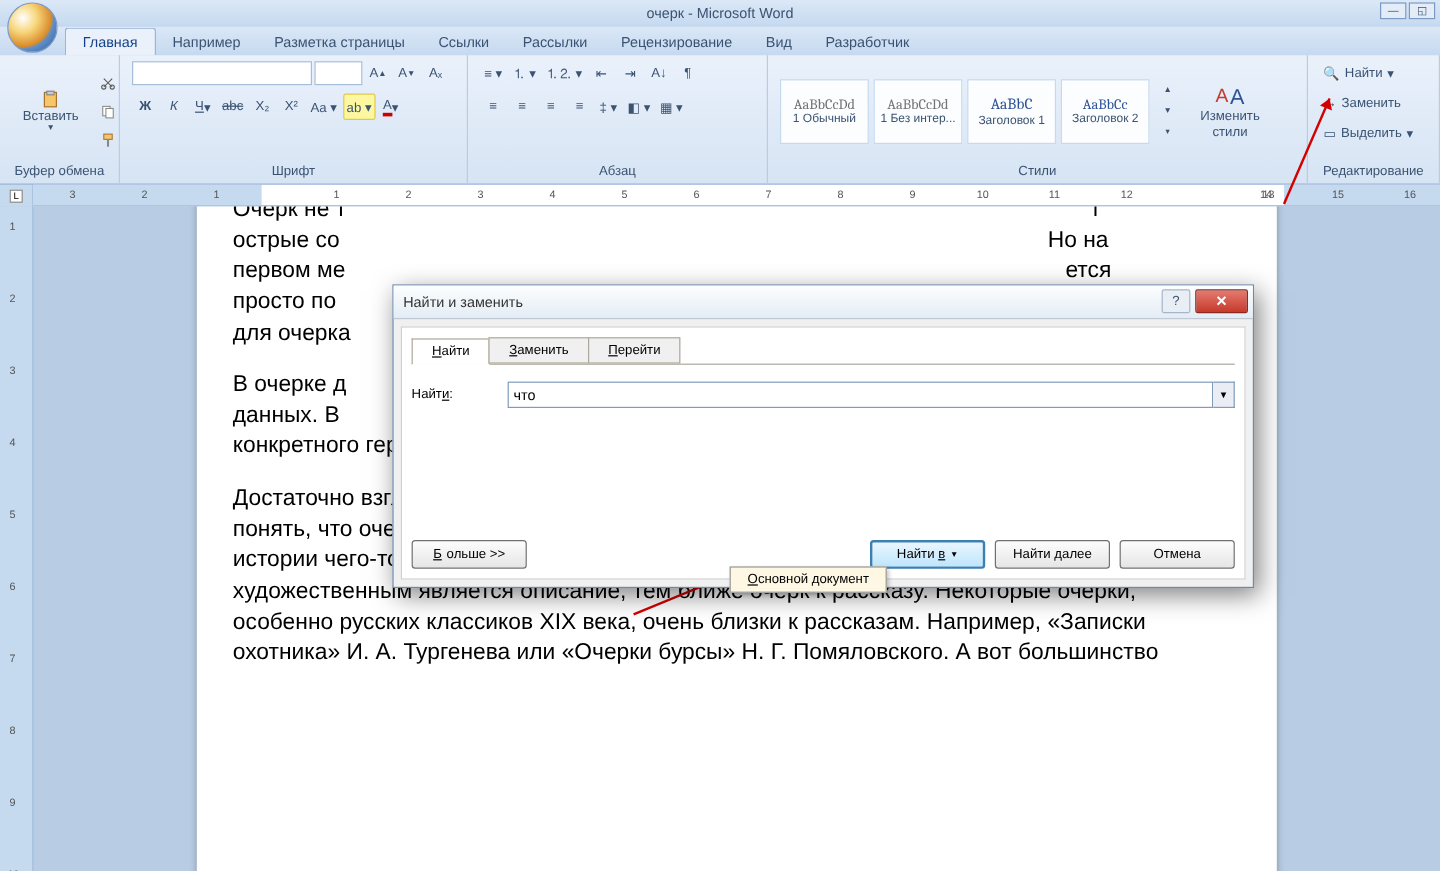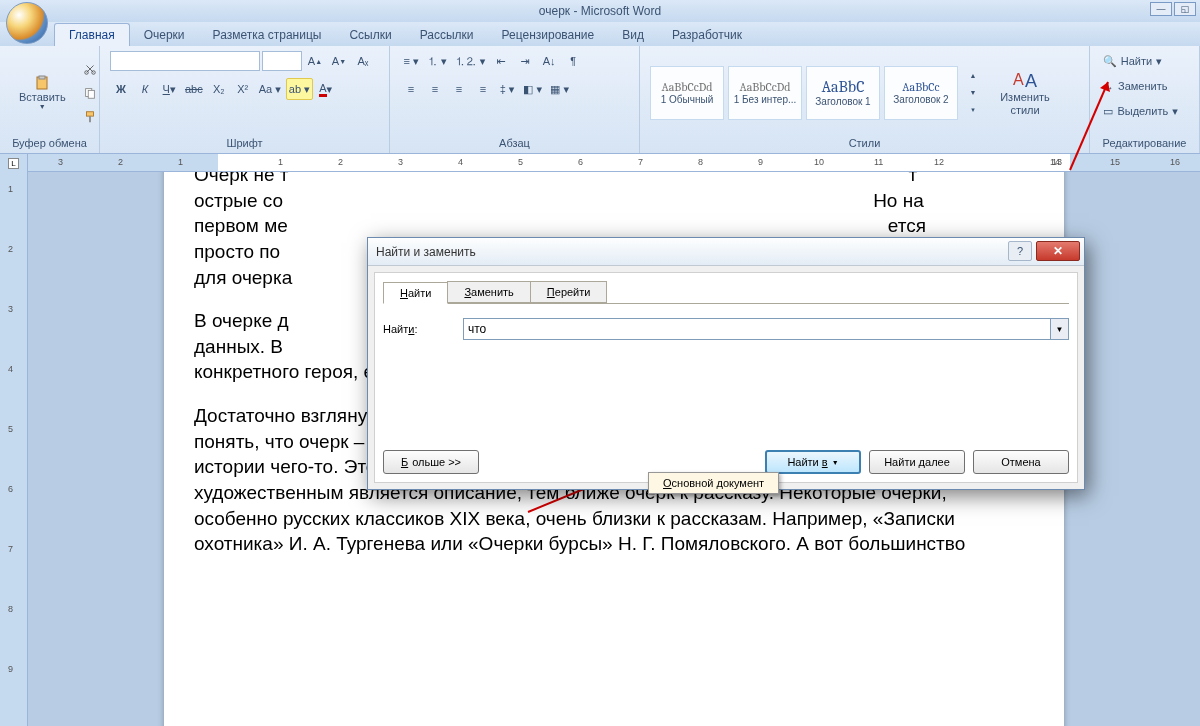--- a/index.html
+++ b/index.html
@@ -38,21 +38,21 @@
 .ruler-tick { position:absolute; top:3px; font-size:9px; color:#555; }
 
 
 .doc-area { position: absolute; left: 28px; top: 172px; right: 0; bottom: 0; background: #b8cde4; overflow: hidden; }
 .page { background: #fff; margin: 0 auto; width: 900px; min-height: 800px; padding: 0 30px; box-shadow: 0 0 6px rgba(0,0,0,0.3); position:relative; top:-10px; }
 .doc-text { font-family: 'Times New Roman', serif; font-size: 19px; line-height: 1.35; color: #000; }
 .doc-text p { margin-bottom: 18px; }
 .blurred { color: transparent; text-shadow: 0 0 6px rgba(0,0,0,0.6); }
 
 
-.dialog { position: absolute; left: 327px; top: 237px; width: 718px; background: #f0f0f0; border: 1px solid #6b8aad; box-shadow: 4px 6px 20px rgba(0,0,0,0.5); z-index: 10; margin-left: 40px; }
+.dialog { position: absolute; left: 327px; top: 237px; width: 718px; background: #f0f0f0; border: 1px solid #6b8aad; box-shadow: 4px 6px 20px rgba(0,0,0,0.5); z-index: 10; }
 .dialog-title { height: 28px; background: linear-gradient(to bottom,#fdfefe,#e3ecf5); display:flex; align-items:center; padding:0 8px; font-size:12px; color:#333; border-bottom:1px solid #c0c8d4; position:relative; }
 .dlg-close { position:absolute; right:4px; top:3px; width:44px; height:20px; background:linear-gradient(to bottom,#e47a6f,#c63a2c); border:1px solid #8b2a20; border-radius:2px; color:#fff; display:flex;align-items:center;justify-content:center; font-weight:bold; font-size:12px; }
 .dlg-help { position:absolute; right:52px; top:3px; width:24px; height:20px; border:1px solid #a6b6cb; background:#e9eef5; border-radius:2px; display:flex;align-items:center;justify-content:center; font-size:11px; color:#3b5372; }
 .dialog-body { background:#fff; margin:6px; padding:8px; border:1px solid #d0d0d0; }
 .dlg-tabs { display:flex; border-bottom:1px solid #aca899; margin-bottom:14px; }
 .dlg-tab { padding:4px 16px; font-size:11px; border:1px solid #aca899; background:#f0f0f0; margin-right:-1px; position:relative; cursor:pointer; }
 .dlg-tab.active { background:#fff; border-bottom-color:#fff; top:1px; }
 .dlg-row { display:flex; align-items:center; margin-bottom:8px; }
 .dlg-label { width:80px; font-size:11px; }
 .dlg-input { flex:1; height:22px; border:1px solid #7f9db9; padding:0 4px; font-size:12px; }
@@ -76,21 +76,21 @@
     <div class="win-btn">—</div>
     <div class="win-btn">◱</div>
   </div>
 </div>
 <div class="office-row">
   <div class="office-btn"></div>
 </div>
 
 <div class="tabs">
   <div class="tab active">Главная</div>
-  <div class="tab">Очерки</div>
+  <div class="tab">Например</div>
   <div class="tab">Разметка страницы</div>
   <div class="tab">Ссылки</div>
   <div class="tab">Рассылки</div>
   <div class="tab">Рецензирование</div>
   <div class="tab">Вид</div>
   <div class="tab">Разработчик</div>
 </div>
 
 <div class="ribbon">
 
@@ -189,21 +189,21 @@
     <div class="ribbon-body">
       <div class="style-box">
           <span class="style-preview">AaBbCcDd</span>
           <span>1 Обычный</span>
         </div>
       <div class="style-box">
           <span class="style-preview">AaBbCcDd</span>
           <span>1 Без интер...</span>
         </div>
       <div class="style-box">
-          <span class="style-preview" style="color:#2e5496;font-size:16px">AaBbC</span>
+          <span class="style-preview" style="color:#2e5496;font-size:13px">AaBbC</span>
           <span>Заголовок 1</span>
         </div>
       <div class="style-box">
           <span class="style-preview" style="color:#2e5496">AaBbCc</span>
           <span>Заголовок 2</span>
         </div>
       <div style="display:flex;flex-direction:column;gap:1px">
         <div class="rbtn" style="height:16px;font-size:7px">▲</div>
         <div class="rbtn" style="height:16px;font-size:7px">▼</div>
         <div class="rbtn" style="height:16px;font-size:7px">▾</div>

